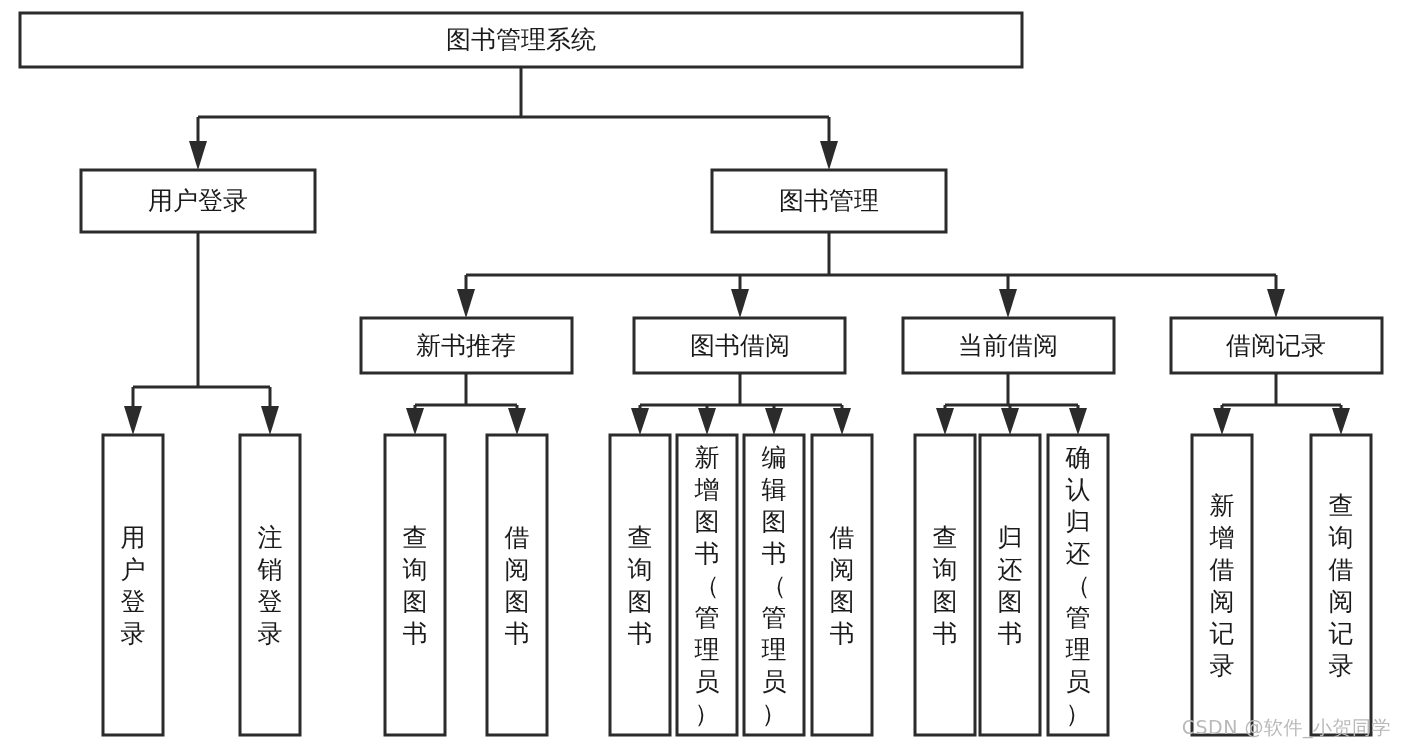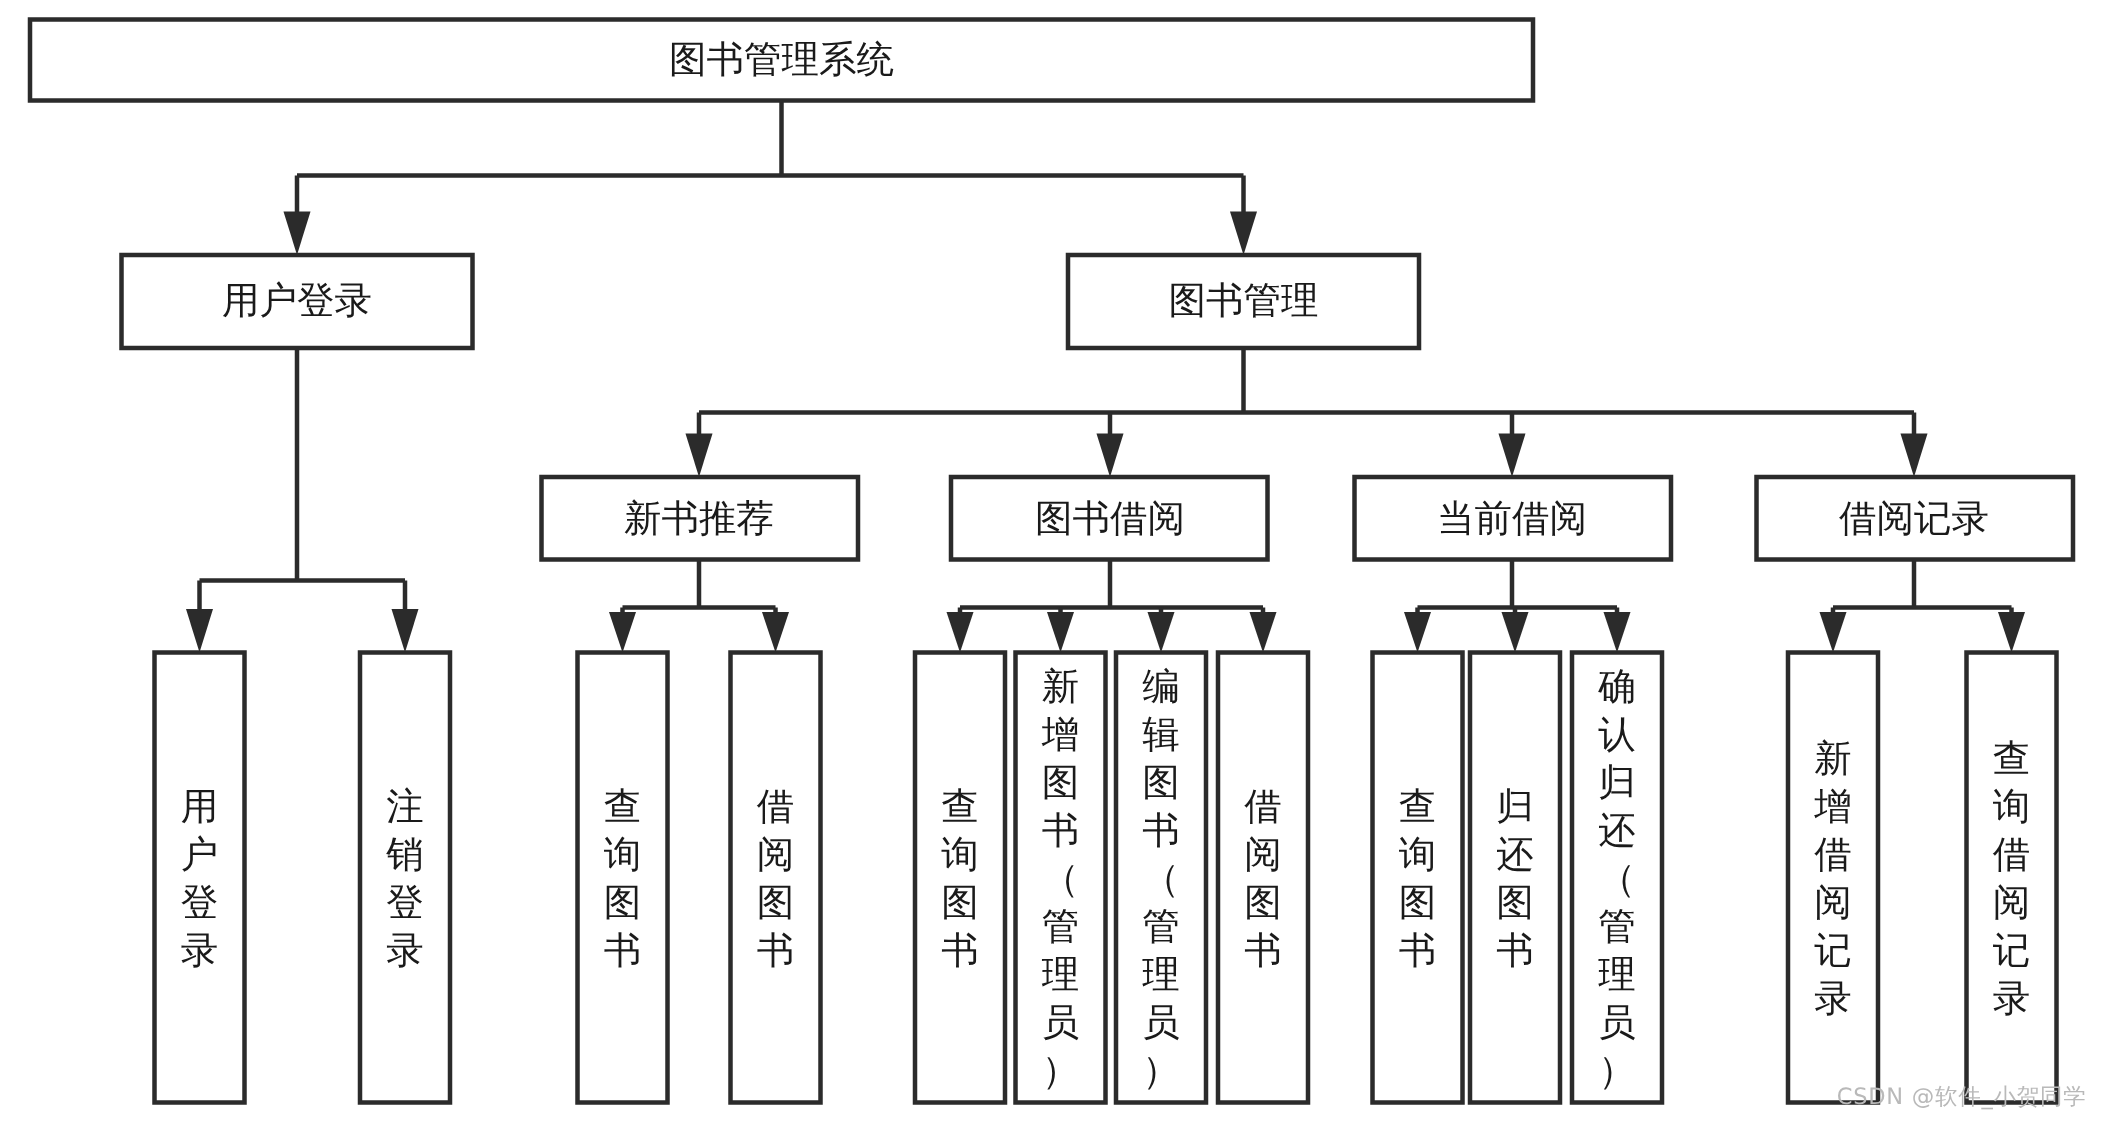--- a/index.html
+++ b/index.html
@@ -45,21 +45,21 @@
     font-family: "DejaVu Sans", "Liberation Sans", sans-serif;
     font-size: 25px;
     fill: #1a1a1a;
     text-anchor: middle;
   }
   .watermark {
     position: absolute;
     right: 14px;
     bottom: 6px;
     font-family: "DejaVu Sans", "Liberation Sans", sans-serif;
-    font-size: 15px;
+    font-size: 19px;
     color: #b9b9b9;
     white-space: nowrap;
     letter-spacing: 0.5px;
   }
 </style>
 </head>
 <body>
 
 <svg id="chart" viewBox="0 0 1405 747">
 

